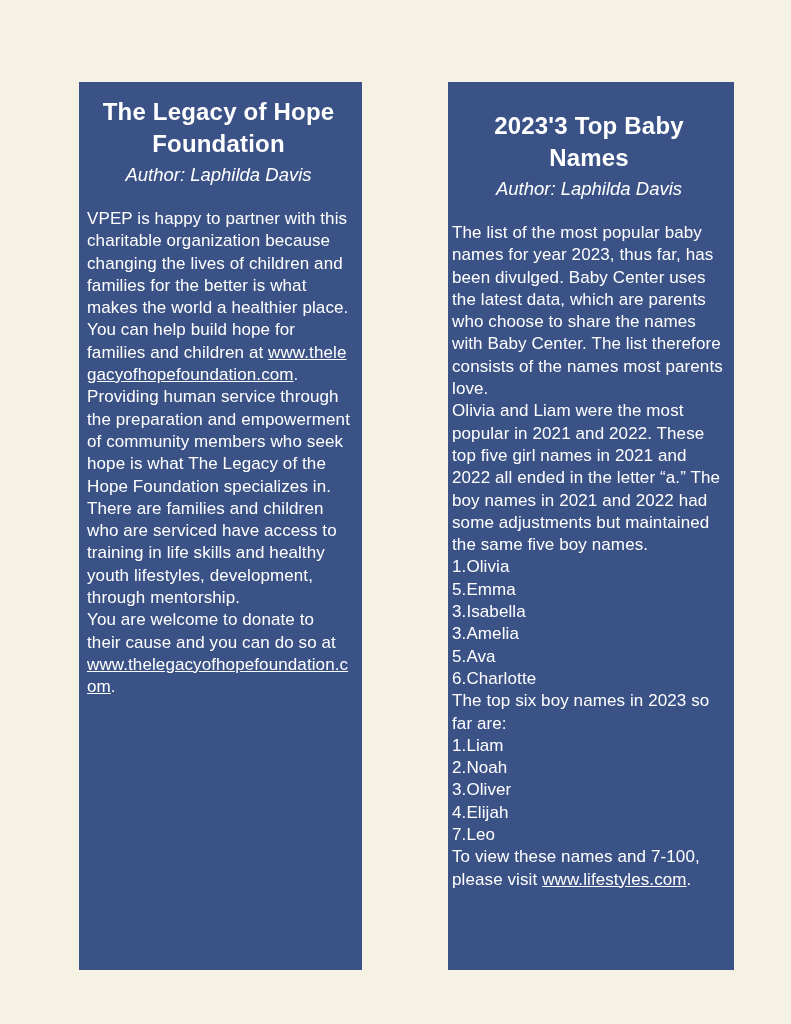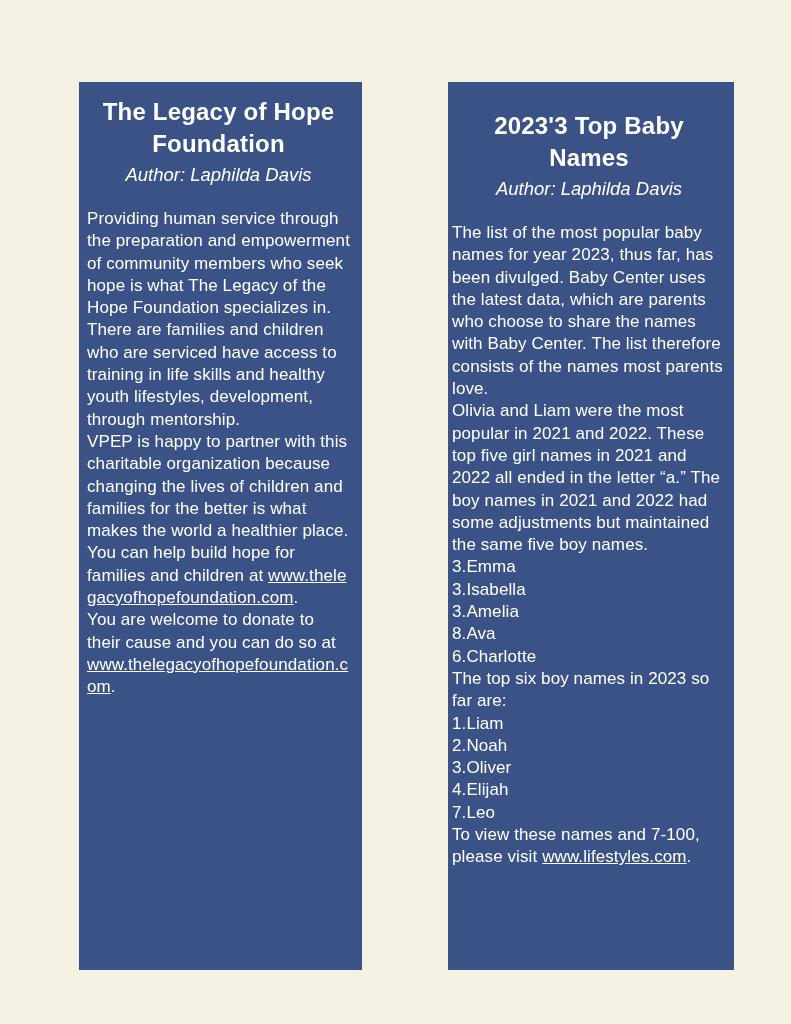--- a/index.html
+++ b/index.html
@@ -66,36 +66,37 @@
 </head>
 <body>
 
 <div class="panel" id="left-panel">
   <h1 class="article-title">
     <span>The Legacy of Hope</span><br>
     <span>Foundation</span>
   </h1>
   <div class="article-author">Author: Laphilda Davis</div>
   <div class="article-body">
+    <p><span>VPEP is happy to partner with this charitable organization because changing the lives of children and families for the better is what makes the world a healthier place. You can help build hope for families and children at </span><a>www.thelegacyofhopefoundation.com</a><span>.</span></p>
     <p>Providing human service through the preparation and empowerment of community members who seek hope is what The Legacy of the Hope Foundation specializes in. There are families and children who are serviced have access to training in life skills and healthy youth lifestyles, development, through mentorship.</p>
-    <p><span>VPEP is happy to partner with this charitable organization because changing the lives of children and families for the better is what makes the world a healthier place. You can help build hope for families and children at </span><a>www.thelegacyofhopefoundation.com</a><span>.</span></p>
     <p><span>You are welcome to donate to their cause and you can do so at </span><a>www.thelegacyofhopefoundation.com</a><span>.</span></p>
   </div>
 </div>
 
 <div class="panel" id="right-panel">
   <h1 class="article-title">2023'3 Top Baby Names</h1>
   <div class="article-author">Author: Laphilda Davis</div>
   <div class="article-body">
     <p>The list of the most popular baby names for year 2023, thus far, has been divulged. Baby Center uses the latest data, which are parents who choose to share the names with Baby Center. The list therefore consists of the names most parents love.</p>
     <p>Olivia and Liam were the most popular in 2021 and 2022. These top five girl names in 2021 and 2022 all ended in the letter “a.” The boy names in 2021 and 2022 had some adjustments but maintained the same five boy names.</p>
-    <p>3.Emma</p>
+    <p>1.Olivia</p>
+    <p>5.Emma</p>
     <p>3.Isabella</p>
     <p>3.Amelia</p>
-    <p>8.Ava</p>
+    <p>5.Ava</p>
     <p>6.Charlotte</p>
     <p>The top six boy names in 2023 so far are:</p>
     <p>1.Liam</p>
     <p>2.Noah</p>
     <p>3.Oliver</p>
     <p>4.Elijah</p>
     <p>7.Leo</p>
     <p><span>To view these names and 7-100, please visit </span><a>www.lifestyles.com</a><span>.</span></p>
   </div>
 </div>

